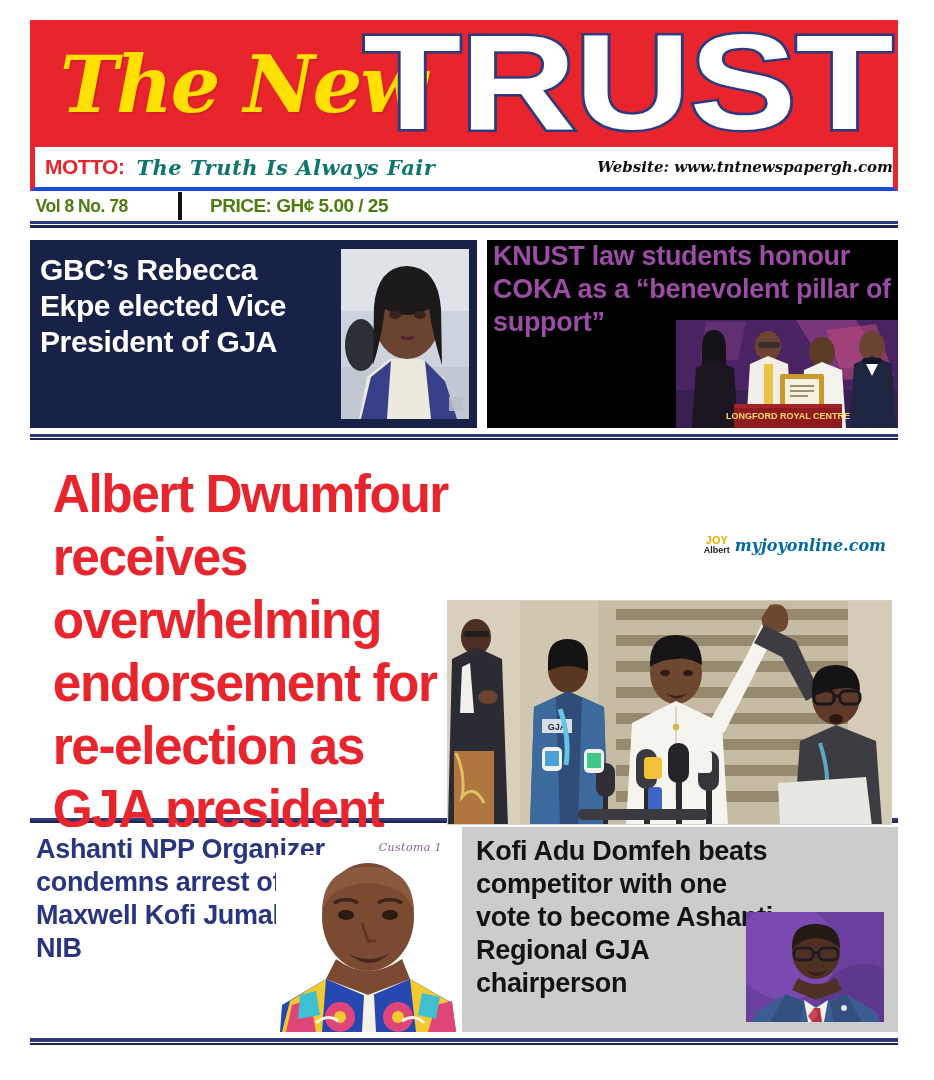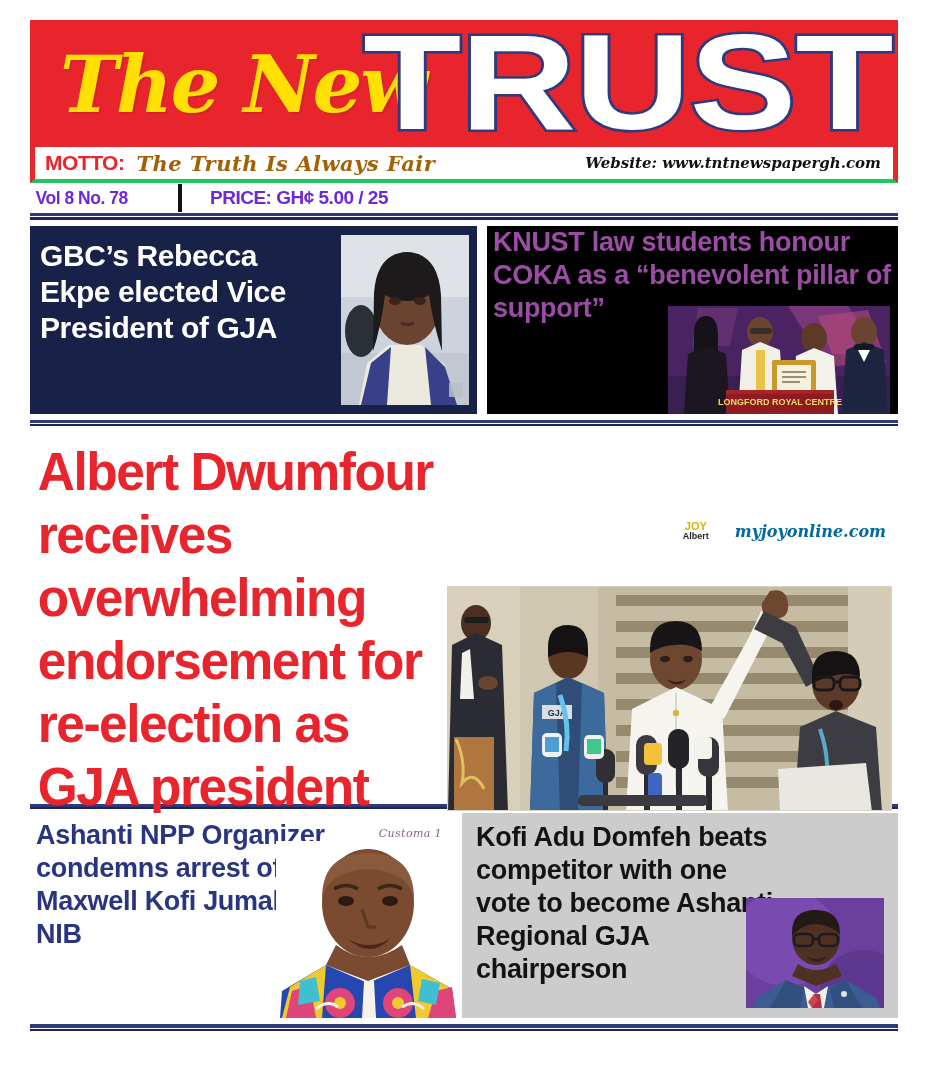--- a/index.html
+++ b/index.html
@@ -50,64 +50,64 @@
     -webkit-text-stroke:5px #2e3a7d;
     paint-order:stroke fill;
     transform:scaleX(1.18);
     transform-origin:right top;
     white-space:nowrap;
   }
 
   
   .motto-bar {
     position:relative;
-    height:36px;
+    height:44px;
     background:#ffffff;
     border-left:5px solid #e8252c;
     border-right:5px solid #e8252c;
-    border-bottom:4px solid #22c55e;
+    border-bottom:4px solid #1d4ed8;
     display:flex;
     align-items:center;
   }
   .motto-label {
     color:#e8252c;
     font-weight:700;
     font-size:21px;
     letter-spacing:-0.5px;
     margin-left:10px;
     font-family:"Liberation Sans", sans-serif;
   }
   .motto-text {
     margin-left:12px;
     font-family:"DejaVu Serif", serif;
     font-style:italic;
     font-weight:700;
     font-size:21px;
-    color:#a16207;
+    color:#0f766e;
     letter-spacing:0.5px;
   }
   .motto-website {
     margin-left:auto;
-    margin-right:12px;
+    margin-right:0;
     font-family:"DejaVu Serif", serif;
     font-style:italic;
     font-weight:700;
     font-size:15px;
     color:#111111;
   }
 
   
   .folio-bar {
     position:relative;
     height:30px;
     display:flex;
     align-items:center;
     font-family:"Liberation Sans", sans-serif;
     font-weight:700;
-    color:#6d28d9;
+    color:#4d7c0f;
   }
   .folio-vol {
     width:148px;
     font-size:19px;
     letter-spacing:-0.5px;
     padding-left:6px;
     transform:scaleX(0.92);
     transform-origin:left center;
   }
   .folio-sep {
@@ -131,21 +131,21 @@
     height:7px;
     border-top:3px solid #2e3a7d;
     border-bottom:3px solid #1d2550;
     background:#ffffff;
   }
 
   
   .top-row {
     display:flex;
     gap:10px;
-    margin-top:6px;
+    margin-top:12px;
     height:188px;
   }
   .story-gbc {
     width:447px;
     background:#182148;
     position:relative;
     display:flex;
     padding:8px 0 8px 10px;
   }
   .story-gbc-head {
@@ -172,38 +172,39 @@
   }
   .story-knust-head {
     color:#9b4ca4;
     font-weight:700;
     font-size:27px;
     line-height:33px;
     letter-spacing:-0.3px;
   }
   .story-knust-photo {
     position:absolute;
-    right:8px; top:80px;
+    right:0; top:80px;
     width:222px; height:108px;
     overflow:hidden;
     background:#2b1d3f;
   }
 
   .rule-main {
     height:6px;
     border-top:3px solid #2e3a7d;
     border-bottom:2px solid #1d2550;
     margin-top:6px;
   }
 
   
   .lead {
     position:relative;
     height:378px;
-    padding-top:14px;
+    padding-top:22px;
+    margin-left:15px;
   }
   .lead-head {
     color:#e8252c;
     font-weight:700;
     font-size:53px;
     line-height:63px;
     letter-spacing:-1.5px;
     width:440px;
     padding-left:8px;
     transform:scaleX(0.97);
@@ -217,21 +218,20 @@
     background:#c9c2ad;
     border:1px solid #d8d2c4;
   }
   .joy-watermark {
     position:absolute;
     right:6px; top:94px;
     display:flex;
     align-items:center;
     background:rgba(255,255,255,0.82);
     padding:2px 6px 2px 3px;
-    gap:21px;
   }
   .joy-badge {
     font-family:"Liberation Sans", sans-serif;
     font-weight:700;
     font-size:9px;
     line-height:9px;
     color:#222222;
     text-align:center;
     margin-right:5px;
   }

